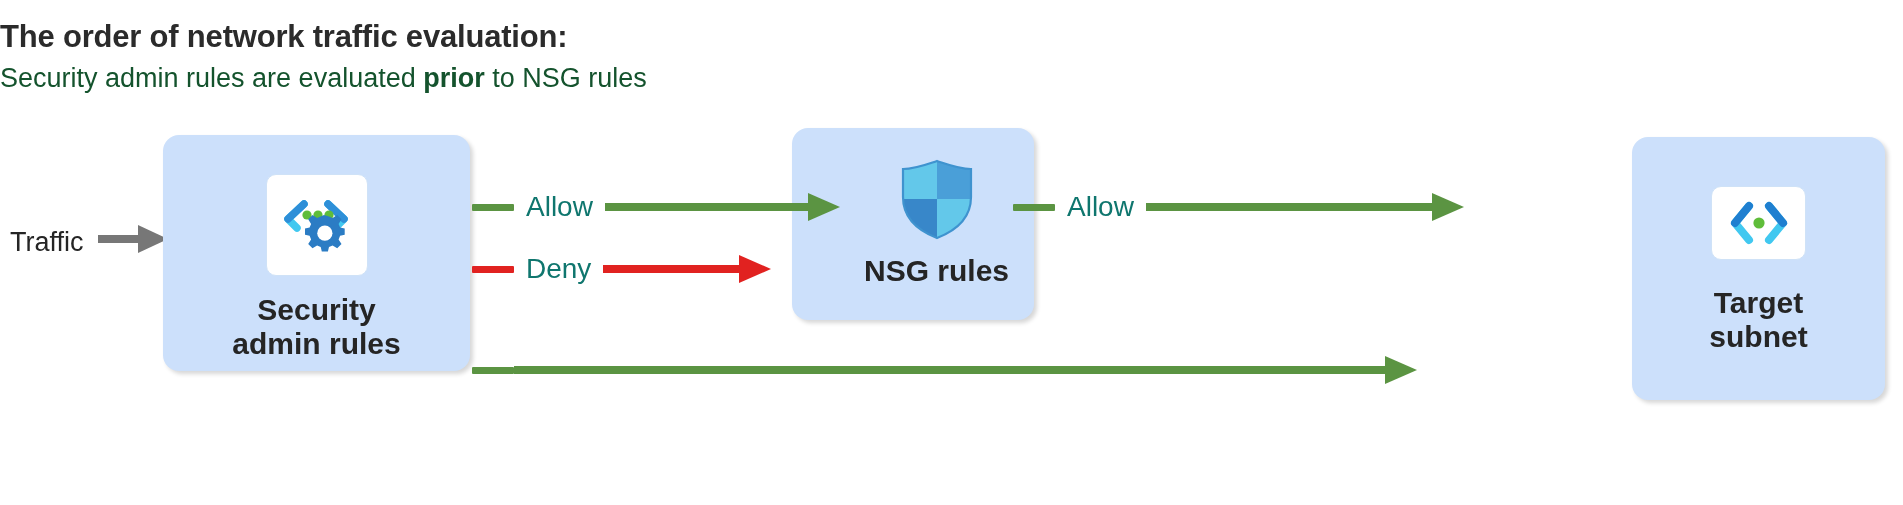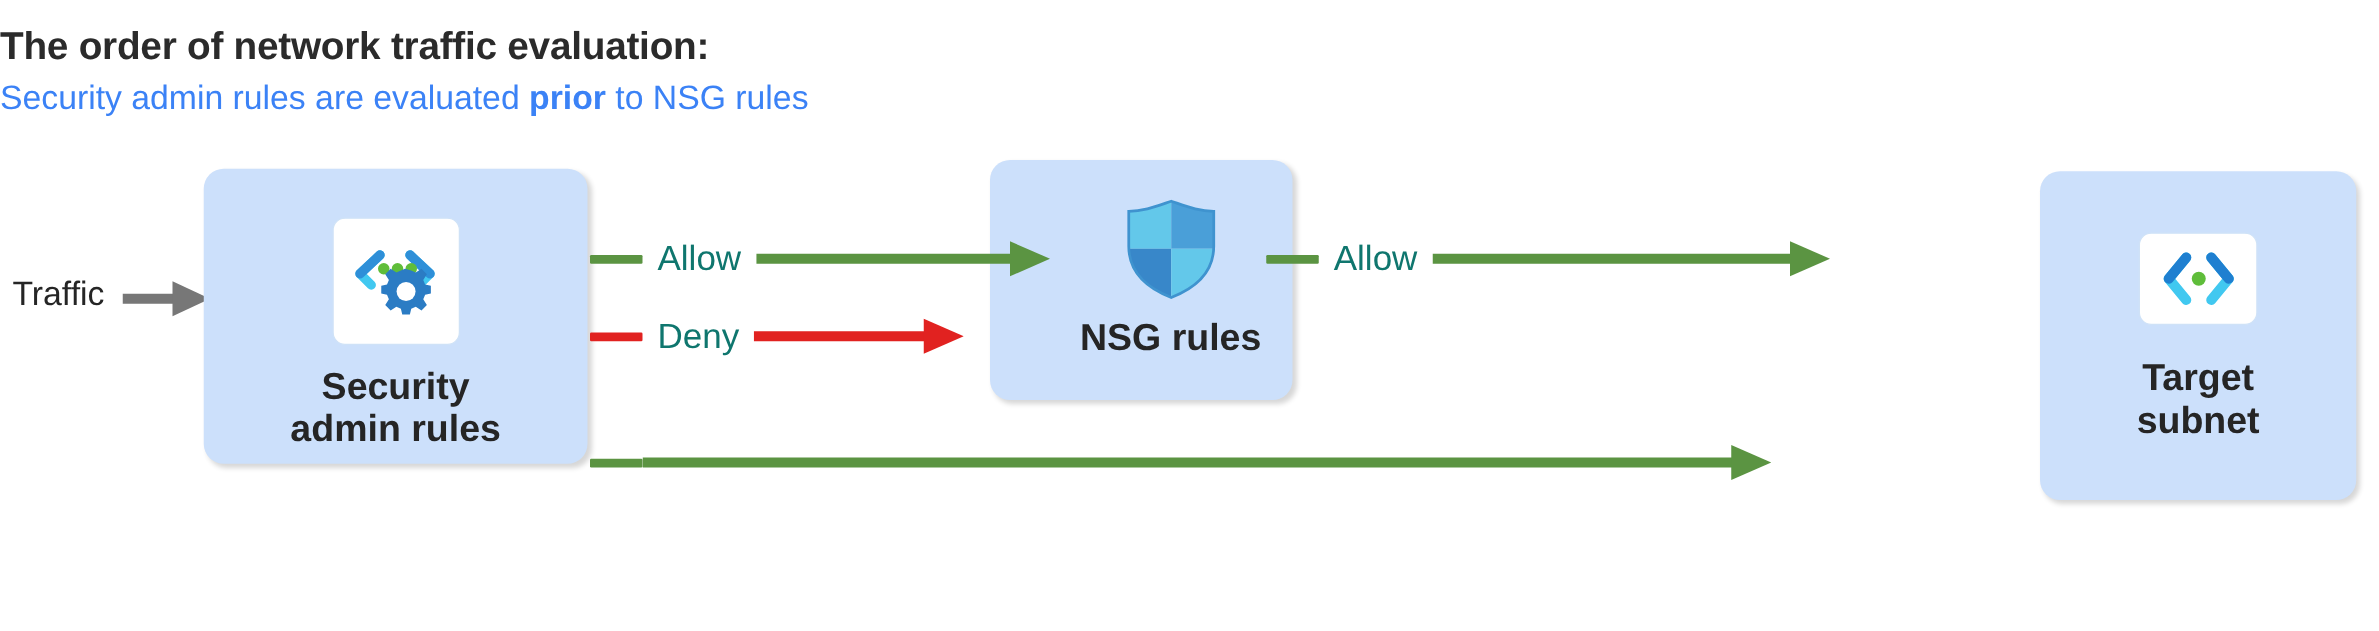--- a/index.html
+++ b/index.html
@@ -32,21 +32,21 @@
   .main-title {
     font-size: 31px;
     font-weight: bold;
     color: #2b2b2b;
     letter-spacing: -0.2px;
     line-height: 1.2;
   }
   .sub-title {
     font-size: 27px;
     font-weight: normal;
-    color: #3b82f6;
+    color: #14532d;
     margin-top: 7px;
     line-height: 1.2;
   }
   .sub-title b { font-weight: bold; }
 
   
   .node-box {
     position: absolute;
     background: #cce0fb;
     border-radius: 16px;
@@ -102,21 +102,21 @@
   #tile-security { width: 100px; height: 100px; margin-bottom: 17px; }
   #tile-target   { width: 93px;  height: 72px;  margin-bottom: 26px; }
   #icon-shield-wrap { width: 86px; height: 86px; margin-bottom: 12px; display:flex; align-items:center; justify-content:center; }
 
   
   #traffic-group {
     position: absolute;
     left: 10px;
     top: 222px;
     display: flex;
-    align-items: flex-start;
+    align-items: flex-end;
     gap: 14px;
   }
   #traffic-label {
     font-size: 27px;
     color: #252525;
     line-height: 1;
   }
 
   
   .conn-row {

